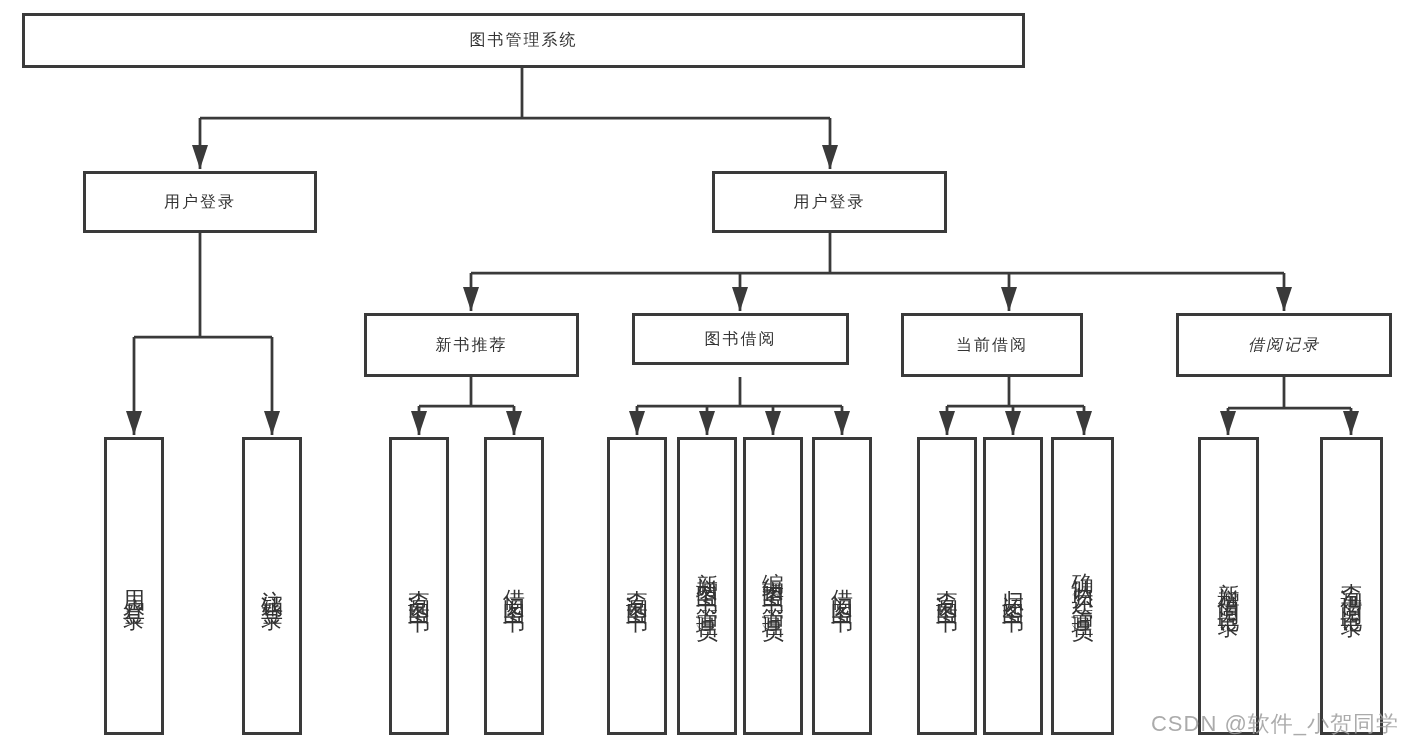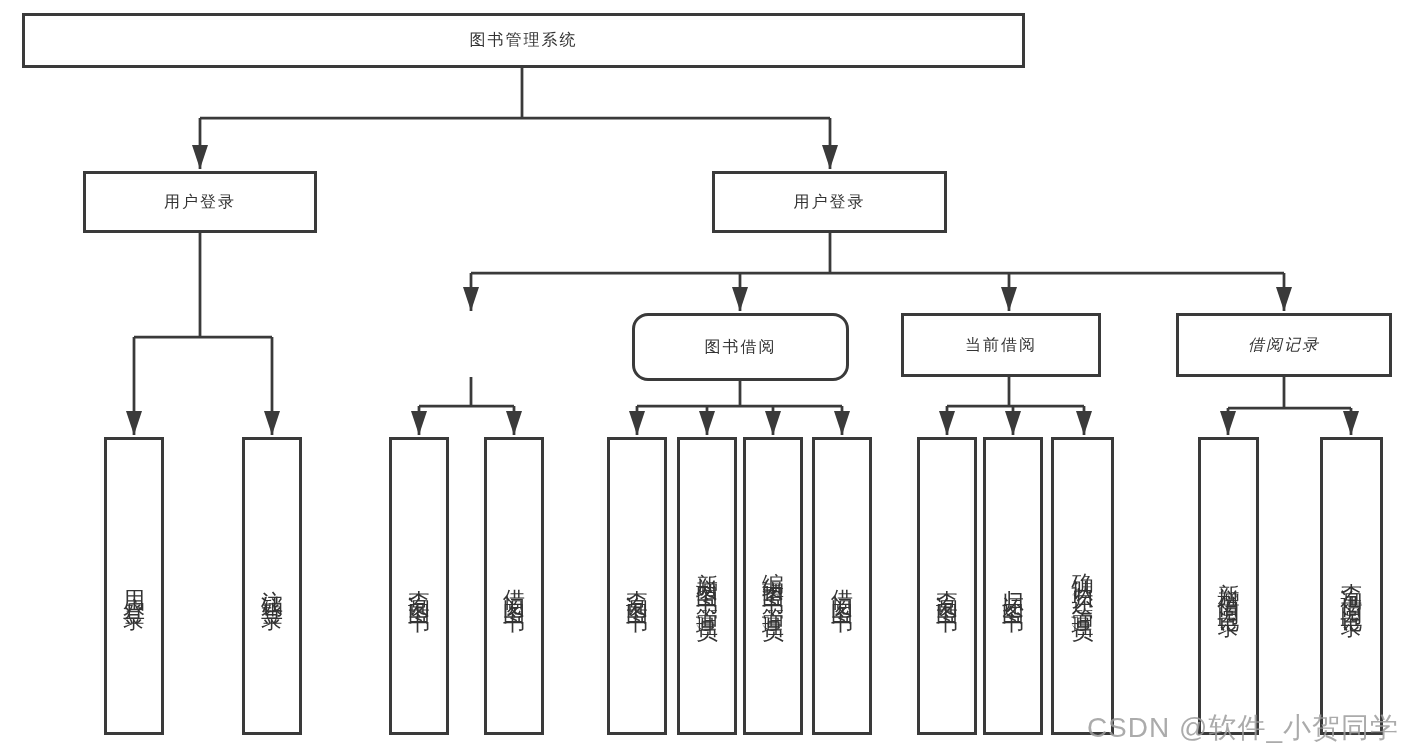--- a/index.html
+++ b/index.html
@@ -35,27 +35,27 @@
     writing-mode:vertical-rl;
     text-orientation:mixed;
     letter-spacing:7px;
     font-size:22px;
     line-height:1;
   }
   .root  {left:22px;  top:13px;  width:1003px; height:55px;}
   .n-login{left:83px;  top:171px; width:234px;  height:62px;}
   .n-mgmt {left:712px; top:171px; width:235px;  height:62px;}
   .n-rec  {left:364px; top:313px; width:215px;  height:64px;}
-  .n-bor  {left:632px; top:313px; width:217px;  height:68px;border-radius:16px;}
-  .n-cur  {left:901px; top:313px; width:200px;  height:64px;}
+  .n-bor  {left:632px; top:313px; width:217px;  height:52px;}
+  .n-cur  {left:901px; top:313px; width:182px;  height:64px;}
   .n-recd {left:1176px;top:313px; width:216px;  height:64px;font-style:italic;}
   .watermark{
     position:absolute;
     right:6px;top:709px;
-    font-size:28px;
+    font-size:22px;
     letter-spacing:1px;
     color:var(--wm);
     opacity:0.85;
     z-index:10;
     white-space:nowrap;
   }
 </style>
 </head>
 <body>
 
@@ -100,20 +100,21 @@
     <path class="wire" d="M1284,377 L1284,408 M1228,408 L1351,408"></path>
     <path class="wire arrow" d="M1228,408 L1228,435"></path>
     <path class="wire arrow" d="M1351,408 L1351,435"></path>
   </svg>
 
   <div class="node hbox root">图书管理系统</div>
 
   <div class="node hbox n-login">用户登录</div>
   <div class="node hbox n-mgmt">用户登录</div>
 
+  <div class="node hbox n-rec">新书推荐</div>
   <div class="node hbox n-bor">图书借阅</div>
   <div class="node hbox n-cur">当前借阅</div>
   <div class="node hbox n-recd">借阅记录</div>
 
   <div class="node vbox" style="left:104px">用户登录</div>
   <div class="node vbox" style="left:242px">注销登录</div>
 
   <div class="node vbox" style="left:389px">查询图书</div>
   <div class="node vbox" style="left:484px">借阅图书</div>
 

